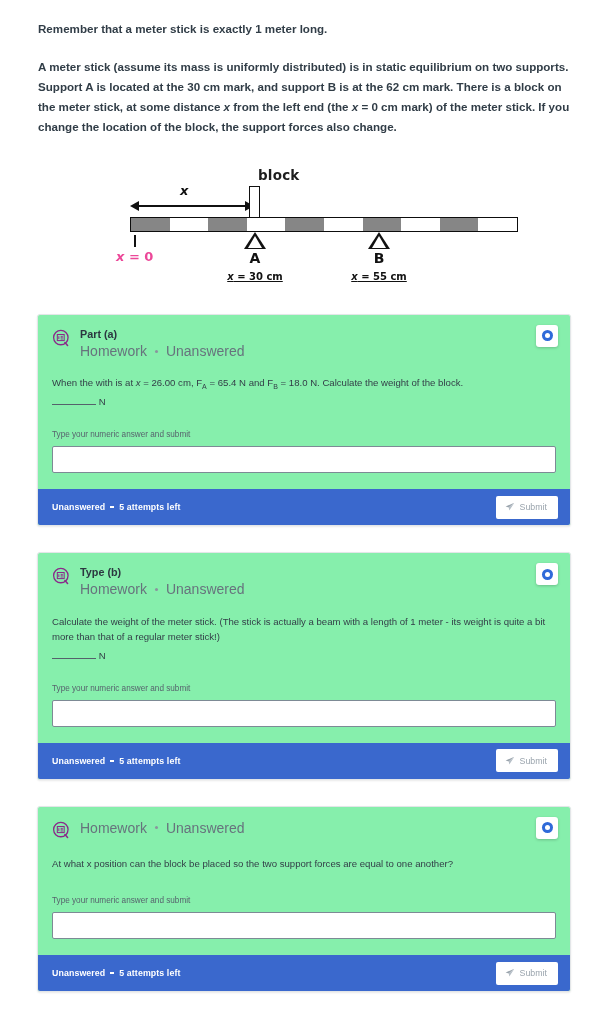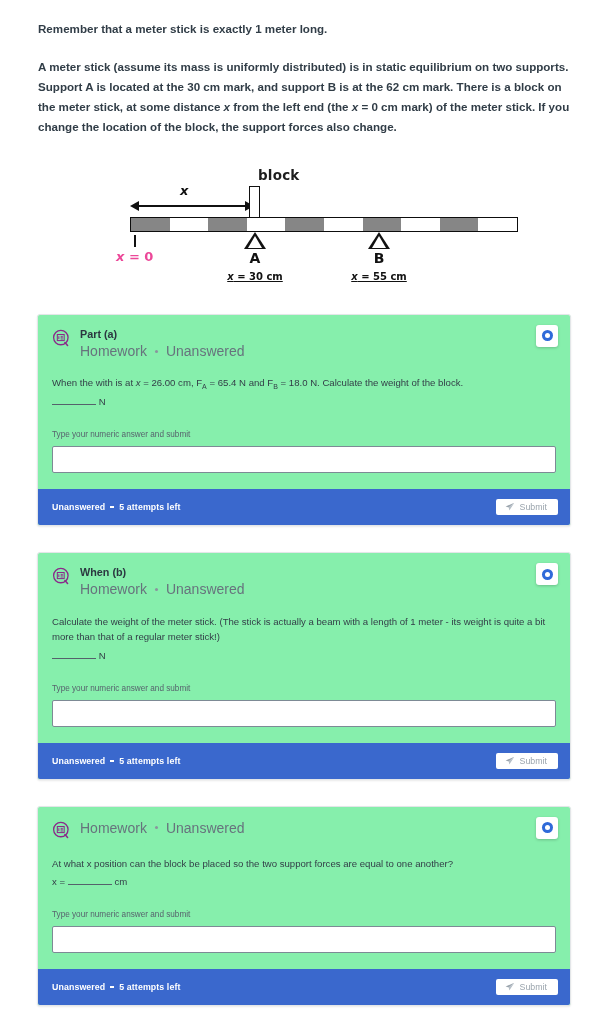--- a/index.html
+++ b/index.html
@@ -300,21 +300,21 @@
   }
   .footer-status .fdot {
     width: 4px; height: 2px;
     background: #ffffff;
     display: inline-block;
   }
   .submit-btn {
     background: #ffffff;
     border: none;
     border-radius: 2px;
-    height: 16px;
+    height: 23px;
     padding: 0 11px 0 9px;
     display: flex;
     align-items: center;
     gap: 5px;
     cursor: pointer;
     font-family: "Liberation Sans", sans-serif;
     font-size: 8.8px;
     color: #9aa4ad;
   }
   .plane { width: 10px; height: 10px; display: block; }
@@ -437,21 +437,21 @@
             <circle cx="9.3" cy="9" r="7.6" fill="none" stroke="#8a2a8a" stroke-width="1.4"></circle>
             <path d="M13.6 14.2 L16.4 17.4" stroke="#8a2a8a" stroke-width="1.6" stroke-linecap="round"></path>
             <rect x="5.6" y="5.8" width="7.2" height="6.4" fill="none" stroke="#8a2a8a" stroke-width="1.1"></rect>
             <line x1="7.2" y1="7.6" x2="7.2" y2="10.6" stroke="#8a2a8a" stroke-width="1"></line>
             <line x1="9.1" y1="7.8" x2="11.4" y2="7.8" stroke="#8a2a8a" stroke-width="0.9"></line>
             <line x1="9.1" y1="9.2" x2="11.4" y2="9.2" stroke="#8a2a8a" stroke-width="0.9"></line>
             <line x1="9.1" y1="10.6" x2="11.4" y2="10.6" stroke="#8a2a8a" stroke-width="0.9"></line>
           </svg>
         </span>
         <div class="head-text">
-          <div class="part-title">When (b)</div>
+          <div class="part-title">Type (b)</div>
           <div class="part-meta">
             <span>Homework</span>
             <span class="meta-dot"></span>
             <span>Unanswered</span>
           </div>
         </div>
         <div class="info-btn">
           <span class="ring"></span>
         </div>
       </div>
@@ -510,23 +510,20 @@
         </div>
         <div class="info-btn">
           <span class="ring"></span>
         </div>
       </div>
 
       <div class="q-text">
         <span>At what x position can the block be placed so the two support forces are equal to one another?</span><span class="it"></span><span></span><span class="q-sub"></span><span></span><span class="q-sub"></span><span></span>
       </div>
 
-      <div class="blank-line">
-        <span class="it">x = </span><span class="ul"></span>&nbsp;<span>cm</span>
-      </div>
 
       <div class="hint">Type your numeric answer and submit</div>
 
       <input class="answer-input" type="text" placeholder="" style="">
     </div>
 
     <div class="card-footer">
       <div class="footer-status">
         <span>Unanswered</span>
         <span class="fdot"></span>

